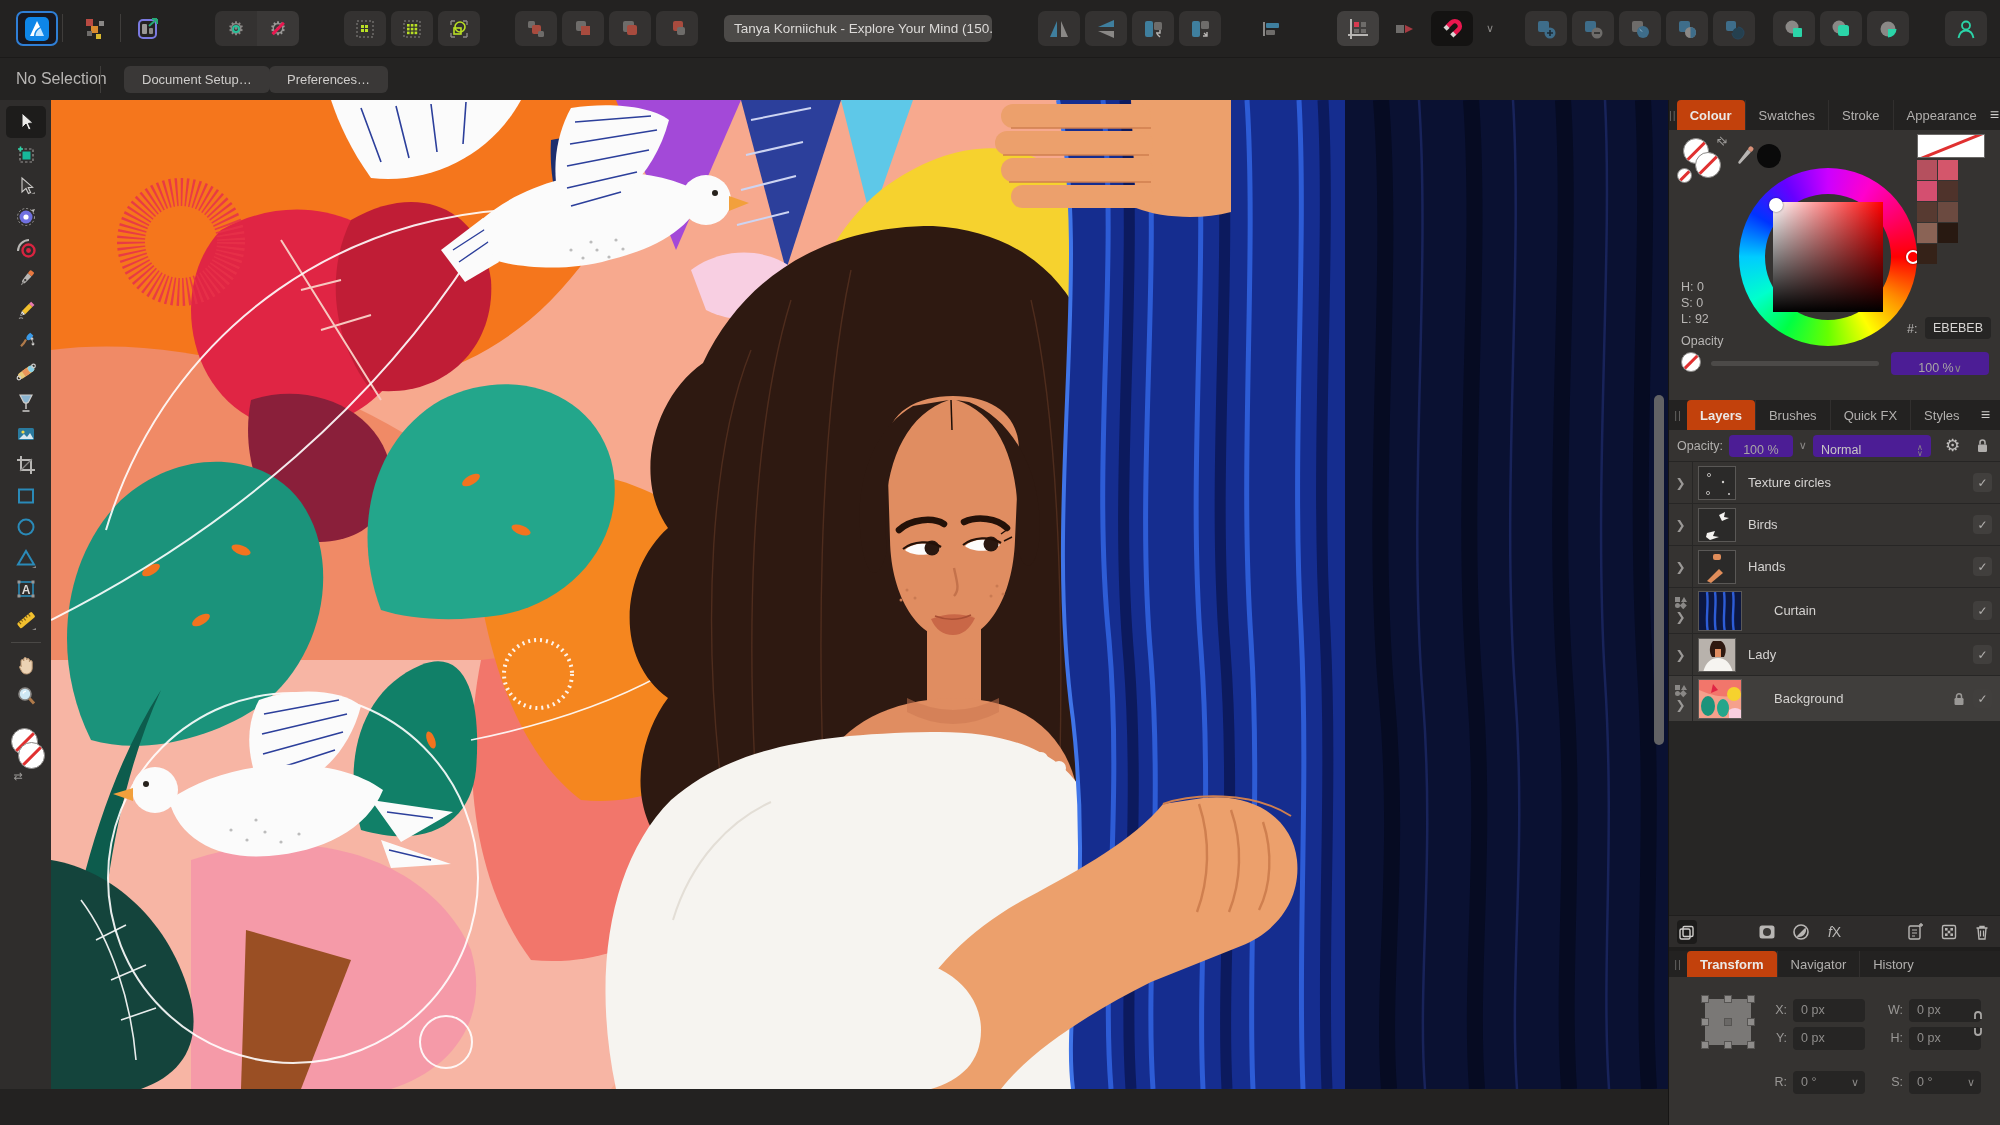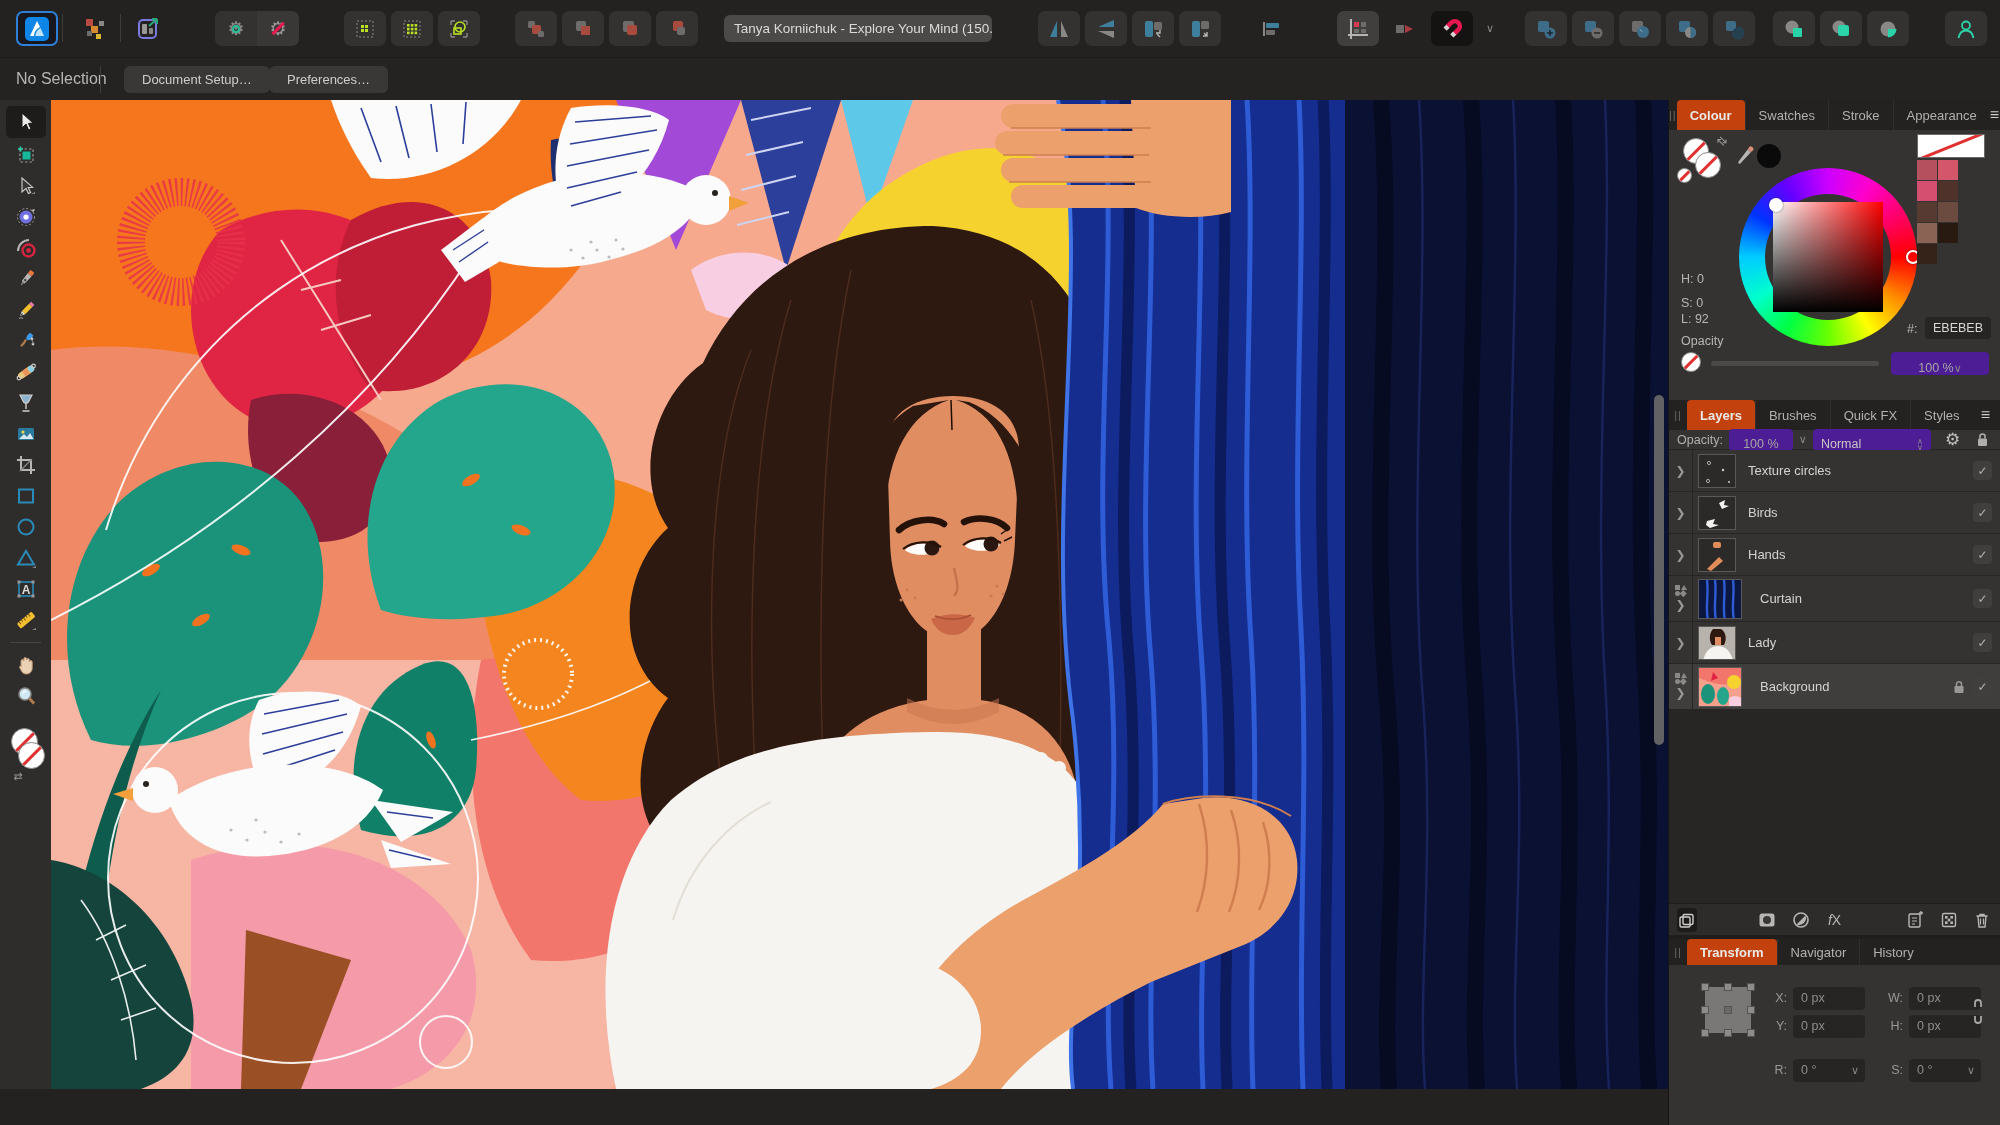--- a/index.html
+++ b/index.html
@@ -65,29 +65,29 @@
   .hexlbl { position:absolute; left:238px; top:192px; font-size:12.5px; color:#b8b6b4; }
   .hexbox { position:absolute; left:256px; top:187px; width:66px; height:22px; background:#262524; border-radius:4px;
             color:#d8d6d4; font-size:12.5px; line-height:22px; text-align:center; }
   .opacity-track { position:absolute; left:42px; top:231px; width:168px; height:5px; background:#4c4a48; border-radius:3px; }
   .valuebox { position:absolute; background:#4c1d95; border-radius:4px; color:#a8a6a4; font-size:12.5px; display:flex; align-items:flex-end; justify-content:center; gap:0; }
   .chips { position:absolute; left:248px; top:30px; width:74px; }
   .chip { position:absolute; width:20px; height:20px; }
   .nonechip { position:absolute; left:248px; top:4px; width:68px; height:24px; background:#fff; border:1px solid #6a6866; overflow:hidden; }
   .nonechip::after { content:""; position:absolute; left:-10%; top:46%; width:120%; height:2.5px; background:#e03030; transform:rotate(-22deg); }
 
-  .layersbar { position:relative; height:20px; background:#353331; border-bottom:1px solid #262524; display:flex; align-items:center; font-size:12.5px; color:#b2b0ae; padding:0 8px; gap:6px; }
+  .layersbar { position:relative; height:32px; background:#353331; border-bottom:1px solid #262524; display:flex; align-items:center; font-size:12.5px; color:#b2b0ae; padding:0 8px; gap:6px; }
   .layerslist { position:relative; background:#353331; }
   .lrow { position:relative; display:flex; align-items:center; height:42px; border-bottom:1px solid #272625; }
   .lrow.tall { height:46px; }
   .lrow.hl { background:#403e3c; }
   .lgutter { width:24px; align-self:stretch; border-right:1px solid #272625; display:flex; flex-direction:column; align-items:center; justify-content:center; color:#9a9896; font-size:12px; gap:2px; }
   .lthumb { width:38px; height:34px; border:1px solid #5a5856; margin-left:5px; background:#2b2a29; overflow:hidden; flex:none; }
   .lname { margin-left:12px; font-size:13px; color:#d4d2d0; }
-  .lname.ind { margin-left:18px; }
+  .lname.ind { margin-left:32px; }
   .lcheck { margin-left:auto; margin-right:8px; width:19px; height:19px; background:#413f3d; border-radius:4px; color:#b0aeac;
             font-size:12px; display:flex; align-items:center; justify-content:center; }
   .lempty { background:#272625; }
   .lbottom { height:32px; background:#2e2c2b; border-top:1px solid #1f1e1d; display:flex; align-items:center; padding:0 8px; gap:14px; }
   .lbtn { width:26px; height:24px; display:flex; align-items:center; justify-content:center; border-radius:4px; }
   .lbtn.active { background:#1c1b1a; }
   .badge4 { display:grid; grid-template-columns:5px 5px; grid-gap:1px; }
   .badge4 i { width:5px; height:5px; background:#8a8886; display:block; }
   .badge4 i.tri { background:transparent; border-left:3px solid transparent; border-right:3px solid transparent; border-bottom:5px solid #8a8886; width:0; height:0; }
   .badge4 i.cir { border-radius:50%; }
@@ -735,21 +735,21 @@
         </svg>
       <div style="position:absolute;left:88px;top:14px;width:24px;height:24px;border-radius:50%;background:#0a0a0a"></div>
 
       <div class="wheelring">
         <div class="wheelhole"></div>
         <div class="pickdot" style="right:-3px;top:82px;background:#f00"></div>
       </div>
       <div class="svsquare svsquare2"></div>
       <div class="pickdot" style="left:100px;top:68px;background:#fff"></div>
 
-      <div class="hsl" style="top:142px">H: 0</div>
+      <div class="hsl" style="top:150px">H: 0</div>
       <div class="hsl" style="top:166px">S: 0</div>
       <div class="hsl" style="top:182px">L: 92</div>
 
       <div class="nonechip"></div>
       <div class="chips">
         <div class="chip" style="left: 0px; top: 0px; background-color: rgb(181, 80, 94);"></div>
         <div class="chip" style="left: 21px; top: 0px; background-color: rgb(212, 86, 107);"></div>
         <div class="chip" style="left: 0px; top: 21px; background-color: rgb(212, 79, 112);"></div>
         <div class="chip" style="left: 21px; top: 21px; background-color: rgb(79, 51, 43);"></div>
         <div class="chip" style="left: 0px; top: 42px; background-color: rgb(87, 58, 49);"></div>

